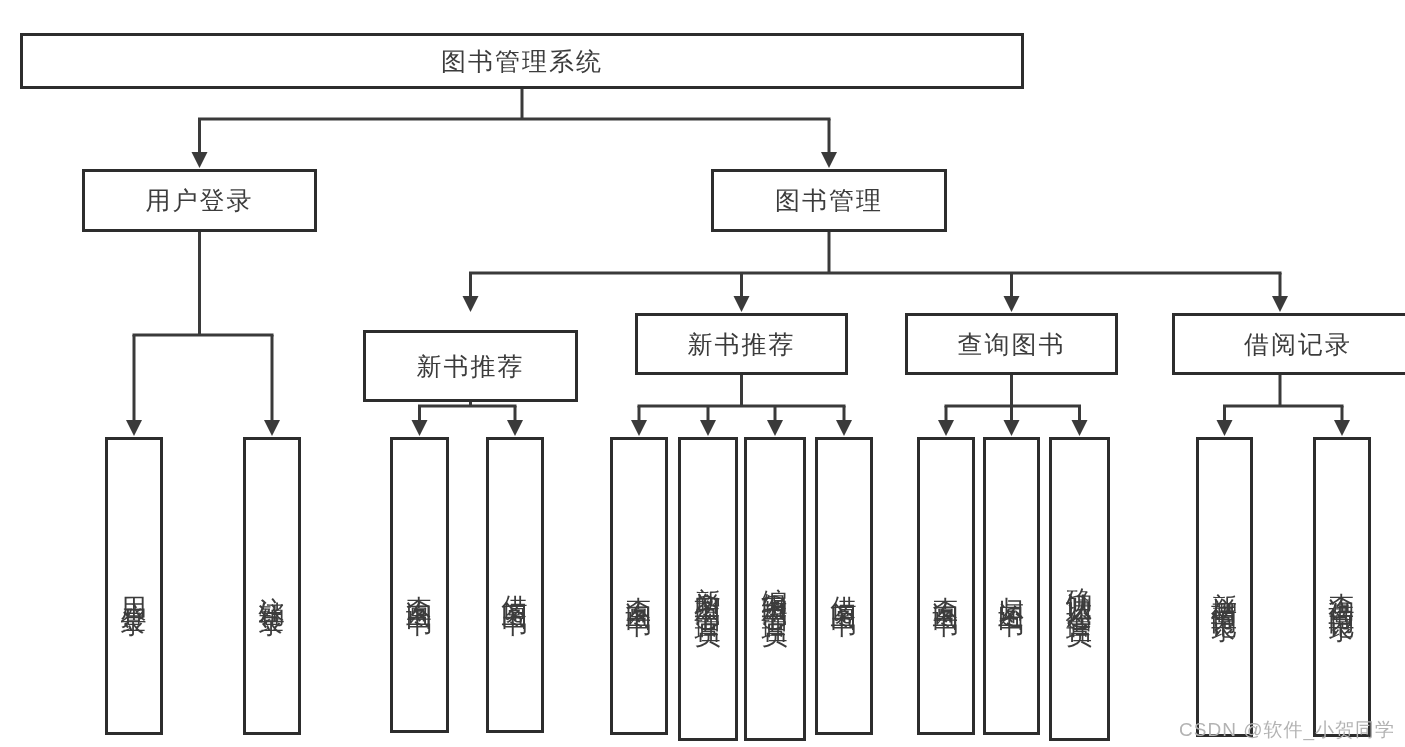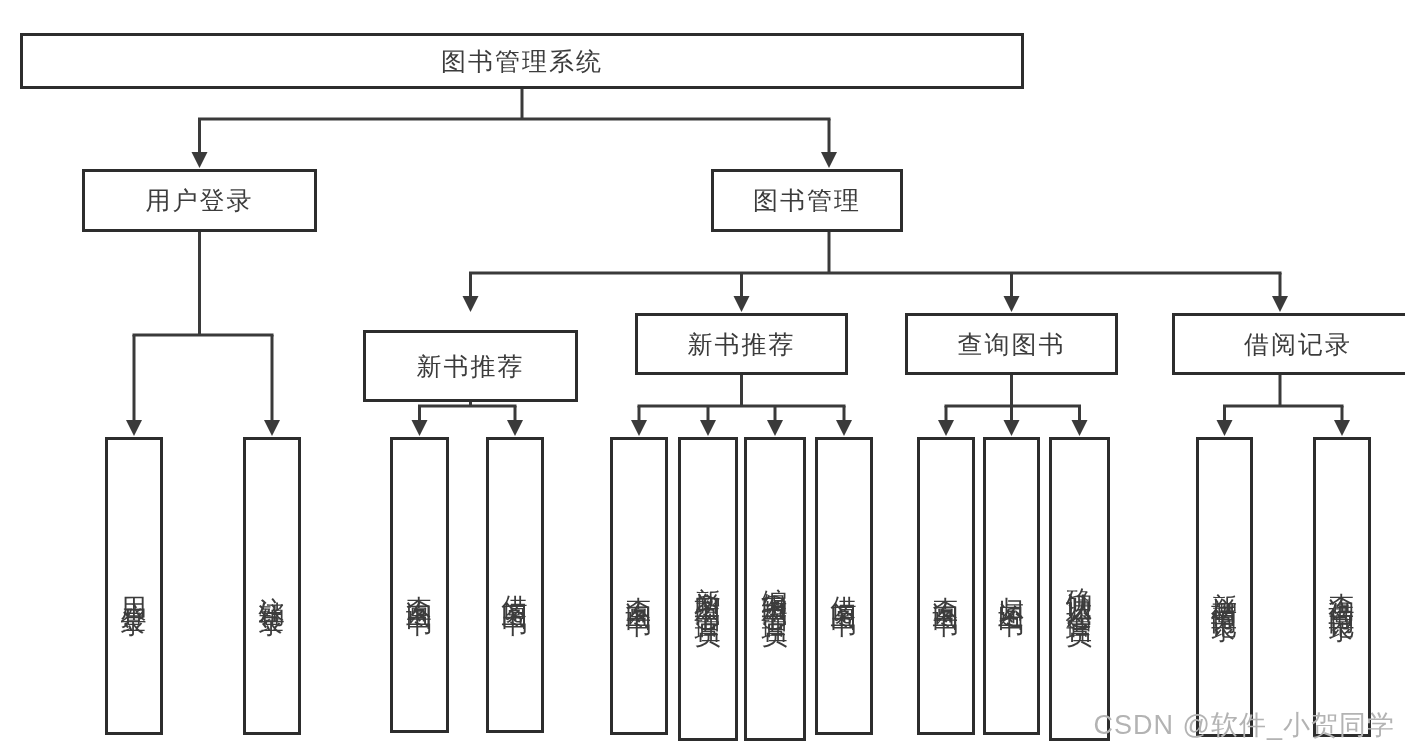--- a/index.html
+++ b/index.html
@@ -36,21 +36,21 @@
     writing-mode:vertical-rl;
     text-orientation:mixed;
     font-size:26px;
     letter-spacing:5px;
     line-height:1;
   }
   #watermark{
     position:absolute;
     right:10px;
     bottom:4px;
-    font-size:27px;
+    font-size:19px;
     letter-spacing:1px;
     color:var(--watermark);
     white-space:nowrap;
     z-index:5;
   }
 </style>
 </head>
 <body>
 
 <div id="canvas">
@@ -104,21 +104,21 @@
       <line x1="1280" y1="375" x2="1280" y2="406"></line>
       <line x1="1223" y1="406" x2="1343.5" y2="406"></line>
       <line x1="1224.5" y1="406" x2="1224.5" y2="425"></line>
       <polygon points="1216.5,420 1232.5,420 1224.5,436"></polygon>
       <line x1="1342" y1="406" x2="1342" y2="425"></line>
       <polygon points="1334,420 1350,420 1342,436"></polygon>
     </svg>
   <div id="watermark">CSDN @软件_小贺同学</div>
 <div class="node node-h" style="left: 20px; top: 13px; width: 1004px; height: 56px; margin-top: 20px;">图书管理系统</div>
     <div class="node node-h" style="left: 82px; top: 169px; width: 235px; height: 63px;">用户登录</div>
-    <div class="node node-h" style="left: 711px; top: 169px; width: 192px; height: 63px;">图书管理</div>
+    <div class="node node-h" style="left: 711px; top: 169px; width: 236px; height: 63px;">图书管理</div>
     <div class="node node-h" style="left: 363px; top: 330px; width: 215px; height: 72px;">新书推荐</div>
     <div class="node node-h" style="left: 635px; top: 313px; width: 213px; height: 62px;">新书推荐</div>
     <div class="node node-h" style="left: 905px; top: 313px; width: 213px; height: 62px;">查询图书</div>
     <div class="node node-h" style="left: 1172px; top: 313px; width: 252px; height: 62px;">借阅记录</div>
     <div class="node node-v" style="left: 105px; top: 437px; width: 58px; height: 298px;">用户登录</div>
     <div class="node node-v" style="left: 243px; top: 437px; width: 58px; height: 298px;">注销登录</div>
     <div class="node node-v" style="left: 390px; top: 437px; width: 59px; height: 296px;">查询图书</div>
     <div class="node node-v" style="left: 486px; top: 437px; width: 58px; height: 296px;">借阅图书</div>
     <div class="node node-v" style="left: 610px; top: 437px; width: 58px; height: 298px;">查询图书</div>
     <div class="node node-v" style="left: 678px; top: 437px; width: 60px; height: 304px;">新增图书（管理员）</div>

